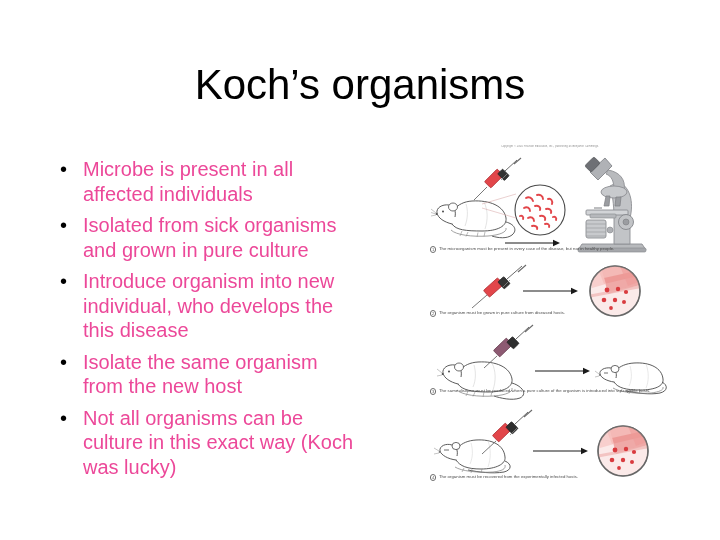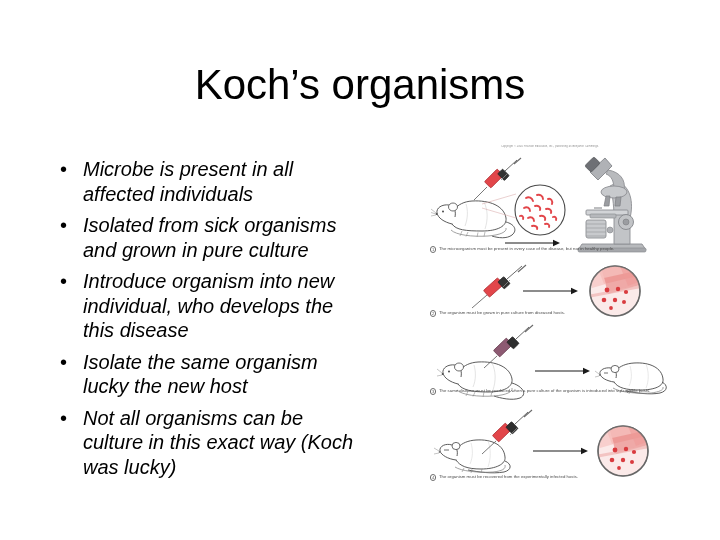--- a/index.html
+++ b/index.html
@@ -53,23 +53,22 @@
     line-height: 24.5px;
     color: #000000;
     text-align: left;
     padding-left: 5px;
     box-sizing: border-box;
   }
   .bullet-text {
     flex: 1 1 auto;
     font-size: 20px;
     line-height: 24.5px;
-    color: #000000;
+    color: #ec4899;
     white-space: pre-line;
-    font-style: italic;
   }
 
   
   #figure {
     position: absolute;
     left: 424px;
     top: 144px;
     width: 248px;
     height: 352px;
   }
@@ -157,21 +156,21 @@
       <span class="bullet-text">Isolated from sick organisms and grown in pure culture</span>
     </div>
 
     <div class="bullet-row">
       <span class="bullet-marker">•</span>
       <span class="bullet-text">Introduce organism into new individual, who develops the this disease</span>
     </div>
 
     <div class="bullet-row">
       <span class="bullet-marker">•</span>
-      <span class="bullet-text">Isolate the same organism lucky the new host</span>
+      <span class="bullet-text">Isolate the same organism from the new host</span>
     </div>
 
     <div class="bullet-row">
       <span class="bullet-marker">•</span>
       <span class="bullet-text">Not all organisms can be culture in this exact way (Koch was lucky)</span>
     </div>
 
   </div>
 
   <div id="figure">

